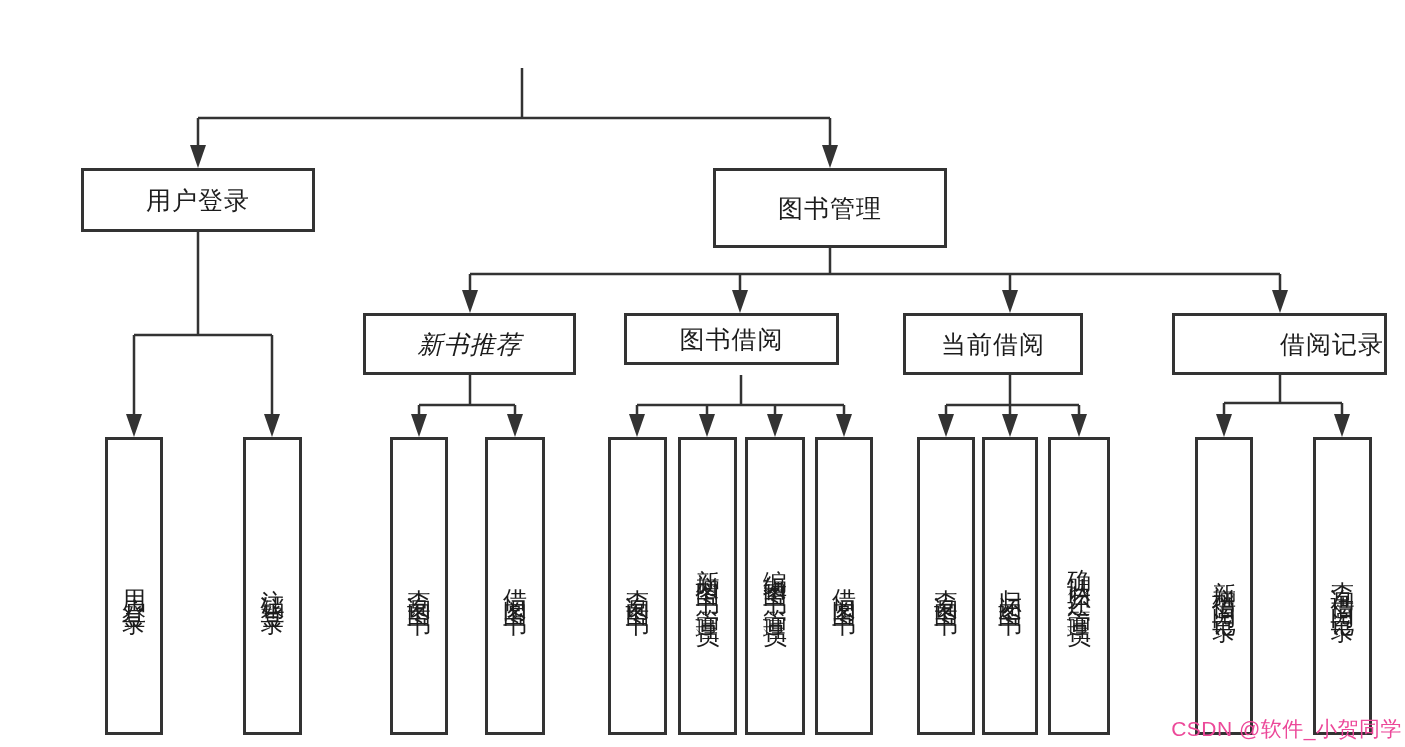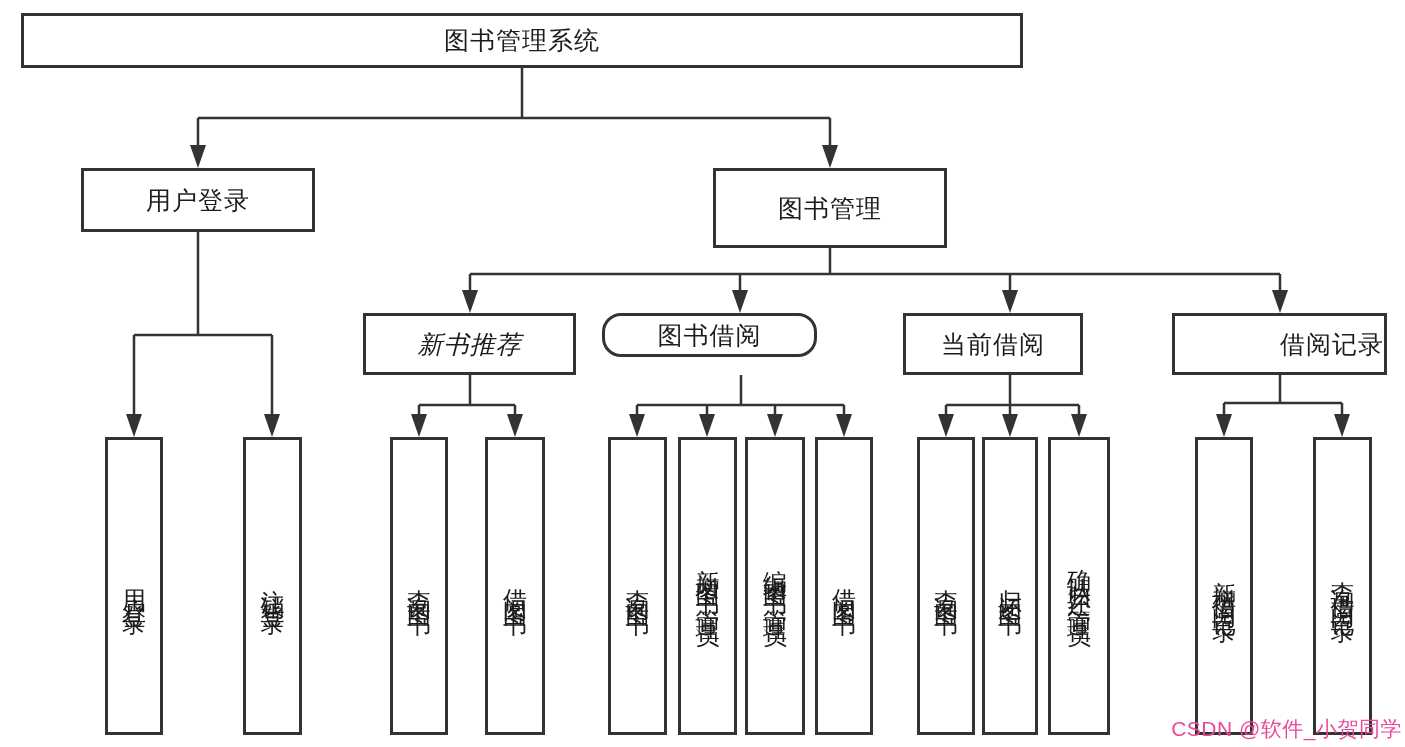--- a/index.html
+++ b/index.html
@@ -39,21 +39,21 @@
     line-height: 1.0;
     padding: 8px 0;
   }
   
   .n-root          { left: 21px;   top: 13px;  width: 1002px; height: 55px; }
   
   .n-user-login    { left: 81px;   top: 168px; width: 234px;  height: 64px; }
   .n-book-mgmt     { left: 713px;  top: 168px; width: 234px;  height: 80px; }
   
   .n-new-book-rec  { left: 363px;  top: 313px; width: 213px;  height: 62px; font-style: italic; }
-  .n-book-borrow   { left: 602px;  top: 313px; width: 215px;  height: 44px; border-radius: 19px; }
+  .n-book-borrow   { left: 624px;  top: 313px; width: 215px;  height: 52px; }
   .n-current-borrow{ left: 903px;  top: 313px; width: 180px;  height: 62px; }
   .n-borrow-record { left: 1172px; top: 313px; width: 215px;  height: 62px; justify-content: flex-end; }
   
   .leaf            { top: 437px; height: 298px; }
   .n-leaf-user-login     { left: 105px;  width: 58px; }
   .n-leaf-logout         { left: 243px;  width: 59px; }
   .n-leaf-query-book-1   { left: 390px;  width: 58px; }
   .n-leaf-borrow-book-1  { left: 485px;  width: 60px; }
   .n-leaf-query-book-2   { left: 608px;  width: 59px; }
   .n-leaf-add-book       { left: 678px;  width: 59px; }
@@ -108,23 +108,20 @@
       <polygon points="767,414 783,414 775,437"></polygon>
       <polygon points="836,414 852,414 844,437"></polygon>
       <polygon points="938,414 954,414 946,437"></polygon>
       <polygon points="1002,414 1018,414 1010,437"></polygon>
       <polygon points="1071,414 1087,414 1079,437"></polygon>
       <polygon points="1216,414 1232,414 1224,437"></polygon>
       <polygon points="1334,414 1350,414 1342,437"></polygon>
     </g>
   </svg>
 
-  <div class="node n-root">
-    <span>图书管理系统</span>
-  </div>
 
   <div class="node n-user-login">
     <span>用户登录</span>
   </div>
   <div class="node n-book-mgmt">
     <span>图书管理</span>
   </div>
 
   <div class="node n-new-book-rec">
     <span>新书推荐</span>

